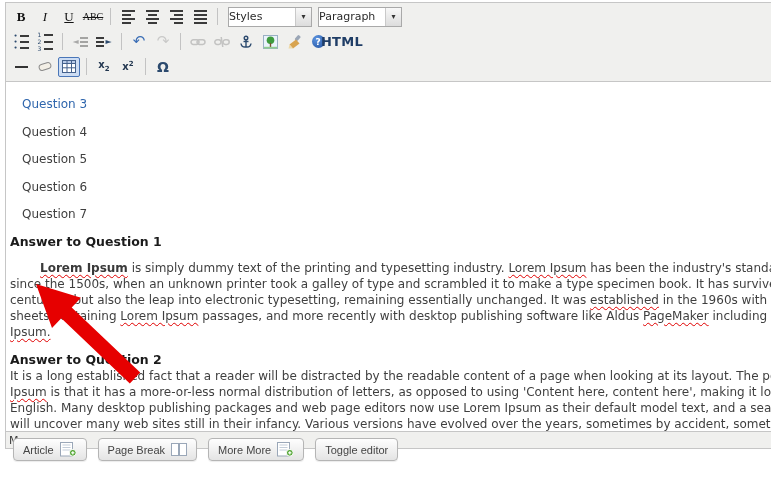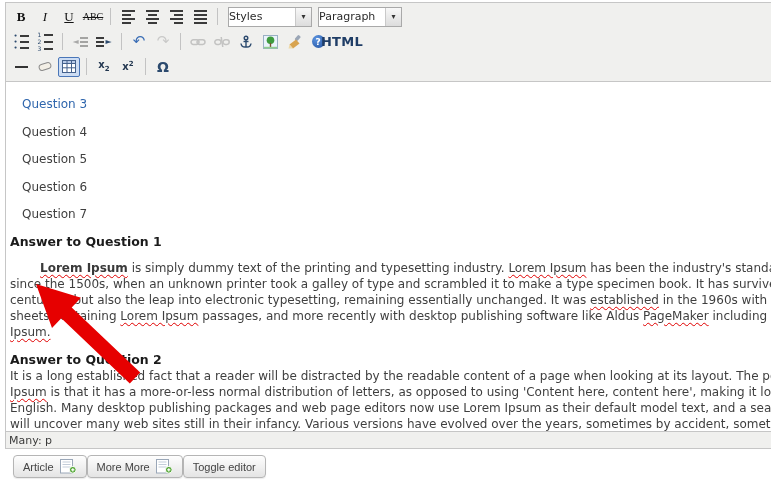--- a/index.html
+++ b/index.html
@@ -63,21 +63,21 @@
   .pline{line-height:16px;white-space:nowrap;}
   .pline.ind{text-indent:30px;}
   .sq{text-decoration:underline wavy #e00000 1px;text-underline-offset:2px;}
   b.lb{font-weight:bold;color:#3a3a3a;}
   
   .pathbar{
     height:16px;border-top:1px solid #c6c6c6;background:#f0f0ee;display:flex;align-items:center;
     font-size:11px;color:#3c3c3c;padding-left:3px;
   }
   
-  .btnrow{position:absolute;left:13px;top:455px;display:flex;}
+  .btnrow{position:absolute;left:13px;top:438px;display:flex;gap:11px;}
   .xtd-btn{
     height:23px;display:flex;align-items:center;gap:6px;padding:0 9px;
     border:1px solid #b5b5b5;border-radius:4px;background:linear-gradient(#fefefe,#e4e4e4);
     font-size:11px;color:#444;cursor:pointer;box-shadow:0 1px 1px rgba(0,0,0,.08);
   }
   
   .arrow-overlay{position:absolute;left:0;top:0;pointer-events:none;z-index:5;}
 </style>
 </head>
 <body>
@@ -314,20 +314,29 @@
       <span>Article</span>
       <span style="display: inline-flex;">
         <svg width="17" height="15" viewBox="0 0 17 15">
           <rect x="0.5" y="0.5" width="12" height="13.5" fill="#fff" stroke="#9aa7b8"></rect>
           <line x1="2.5" y1="3" x2="10.5" y2="3" stroke="#c3cdd9"></line>
           <line x1="2.5" y1="5.5" x2="10.5" y2="5.5" stroke="#c3cdd9"></line>
           <line x1="2.5" y1="8" x2="10.5" y2="8" stroke="#c3cdd9"></line>
           <circle cx="12.8" cy="10.8" r="3.4" fill="#57a839" stroke="#fff"></circle>
           <line x1="12.8" y1="9.2" x2="12.8" y2="12.4" stroke="#fff" stroke-width="1.2"></line>
           <line x1="11.2" y1="10.8" x2="14.4" y2="10.8" stroke="#fff" stroke-width="1.2"></line>
+        </svg>
+      </span>
+    </button>
+    <button class="xtd-btn">
+      <span>Page Break</span>
+      <span style="display: inline-flex;">
+        <svg width="16" height="13" viewBox="0 0 16 13">
+          <rect x="0.5" y="0.5" width="7" height="12" fill="#fff" stroke="#9aa7b8"></rect>
+          <rect x="8.5" y="0.5" width="7" height="12" fill="#fff" stroke="#9aa7b8"></rect>
         </svg>
       </span>
     </button>
     <button class="xtd-btn">
       <span>More More</span>
       <span style="display: inline-flex;">
         <svg width="17" height="15" viewBox="0 0 17 15">
           <rect x="0.5" y="0.5" width="12" height="13.5" fill="#fff" stroke="#9aa7b8"></rect>
           <line x1="2.5" y1="3" x2="10.5" y2="3" stroke="#c3cdd9"></line>
           <line x1="2.5" y1="5.5" x2="10.5" y2="5.5" stroke="#c3cdd9"></line>

